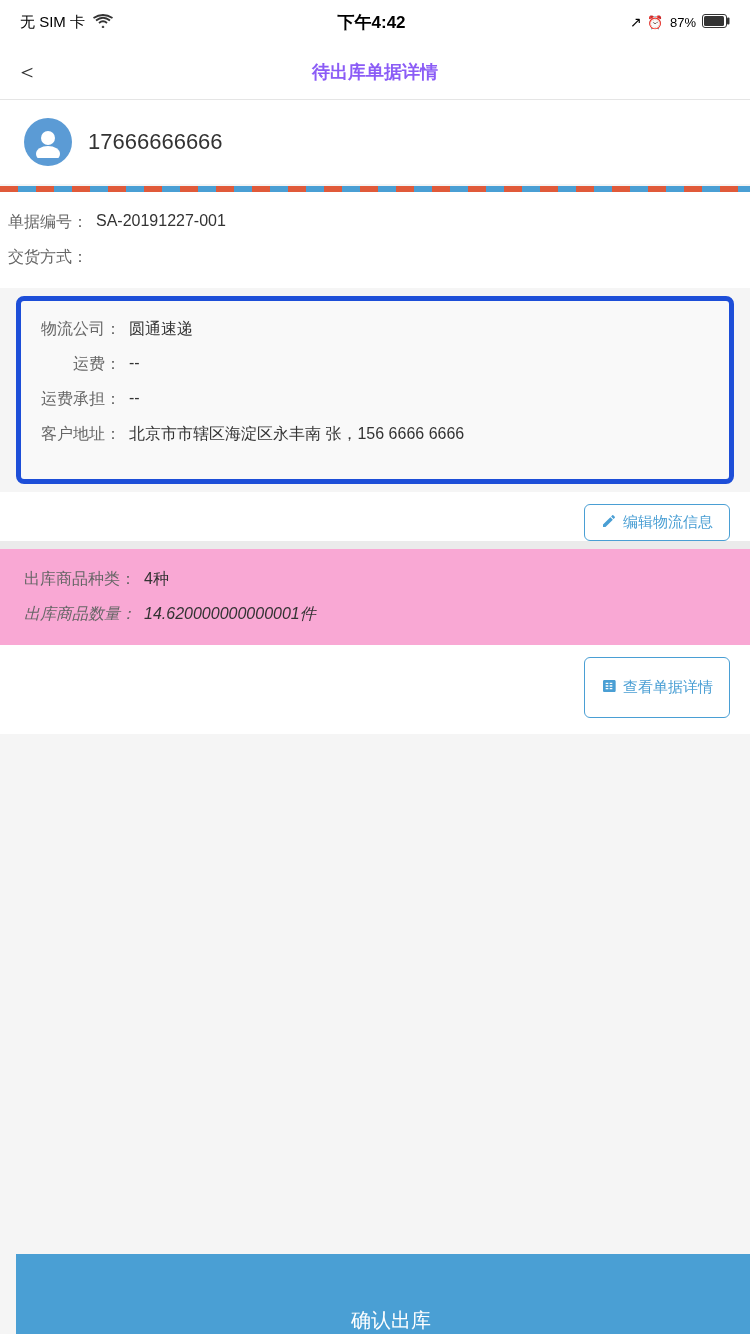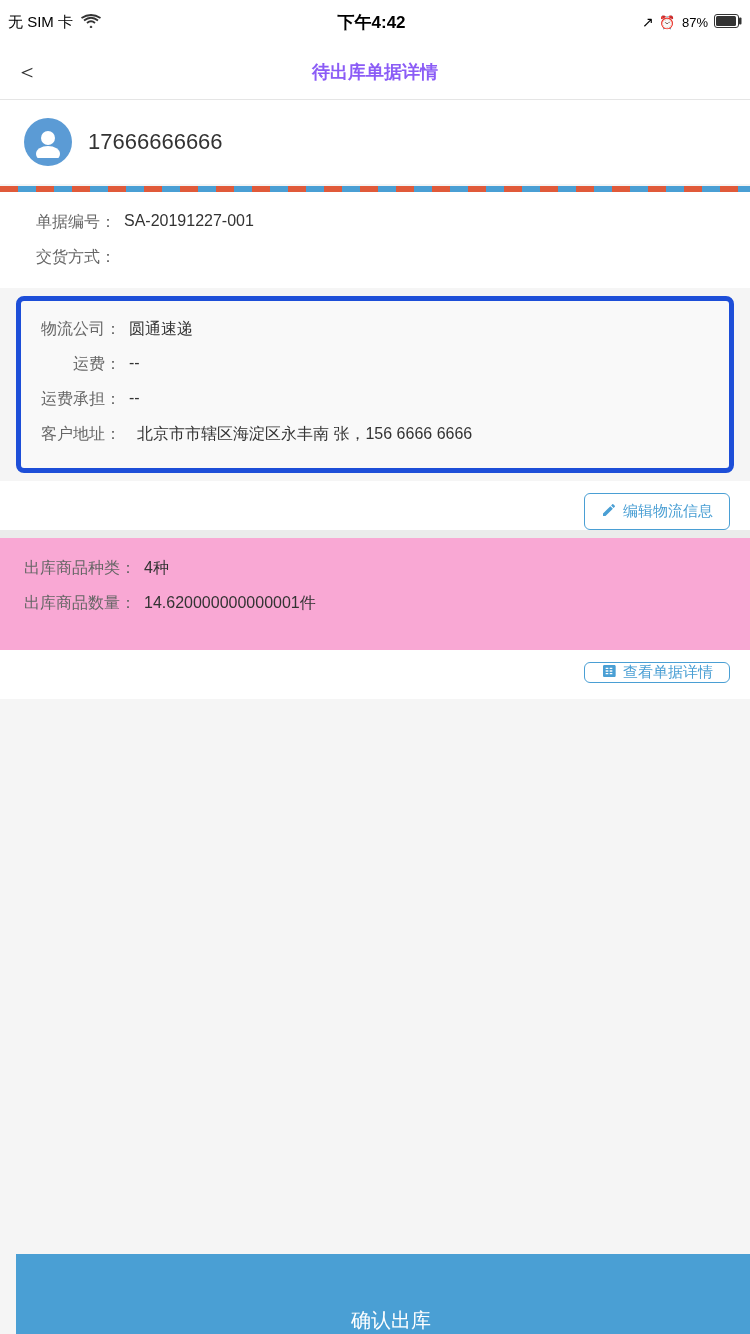--- a/index.html
+++ b/index.html
@@ -13,21 +13,21 @@
       overflow-x: hidden;
     }
 
     
     .status-bar {
       background: #fff;
       height: 44px;
       display: flex;
       align-items: center;
       justify-content: space-between;
-      padding: 0 8px;
+      padding: 0 20px;
       font-size: 15px;
       font-weight: 500;
     }
     .status-left { display: flex; align-items: center; gap: 8px; }
     .status-center { font-weight: 600; font-size: 17px; }
     .status-right { display: flex; align-items: center; gap: 6px; font-size: 13px; }
 
     
     .nav-bar {
       background: #fff;
@@ -89,21 +89,21 @@
         90deg,
         #e05a3a 0px, #e05a3a 18px,
         #4a9fd4 18px, #4a9fd4 36px
       );
       margin-bottom: 0;
     }
 
     
     .info-section {
       background: #fff;
-      padding: 20px 36px;
+      padding: 20px 8px;
       margin-bottom: 8px;
     }
     .info-row {
       display: flex;
       align-items: flex-start;
       margin-bottom: 14px;
       font-size: 16px;
     }
     .info-row:last-child { margin-bottom: 0; }
     .info-label {
@@ -125,21 +125,21 @@
       border-radius: 8px;
       margin: 0 16px 8px 16px;
       padding: 18px 20px;
     }
     .logistics-row {
       display: flex;
       align-items: flex-start;
       margin-bottom: 14px;
       font-size: 16px;
     }
-    .logistics-row:last-child { margin-bottom: 5px; gap: 8px; }
+    .logistics-row:last-child { margin-bottom: 16px; }
     .logistics-label {
       color: #666;
       min-width: 80px;
       text-align: right;
       flex-shrink: 0;
     }
     .logistics-value {
       color: #333;
       margin-left: 8px;
       flex: 1;
@@ -185,21 +185,21 @@
     .stats-section {
       background: #f9a8d4;
       padding: 20px 24px;
     }
     .stats-row {
       display: flex;
       align-items: center;
       margin-bottom: 14px;
       font-size: 16px;
     }
-    .stats-row:last-child { margin-bottom: 16px; }
+    .stats-row:last-child { margin-bottom: 0; font-style: italic; }
     .stats-label {
       color: #666;
       min-width: 100px;
     }
     .stats-value {
       color: #333;
       margin-left: 8px;
     }
 
     
@@ -208,21 +208,21 @@
       justify-content: flex-end;
       padding: 12px 20px 16px 20px;
       background: #fff;
     }
     .view-btn {
       display: flex;
       align-items: center;
       gap: 6px;
       border: 1px solid #4a9fd4;
       border-radius: 6px;
-      padding: 0 16px;
+      padding: 20px 16px;
       color: #4a9fd4;
       font-size: 15px;
       background: #fff;
       cursor: pointer;
     }
 
     
     .bottom-spacer {
       height: 180px;
       background: #f5f5f5;

